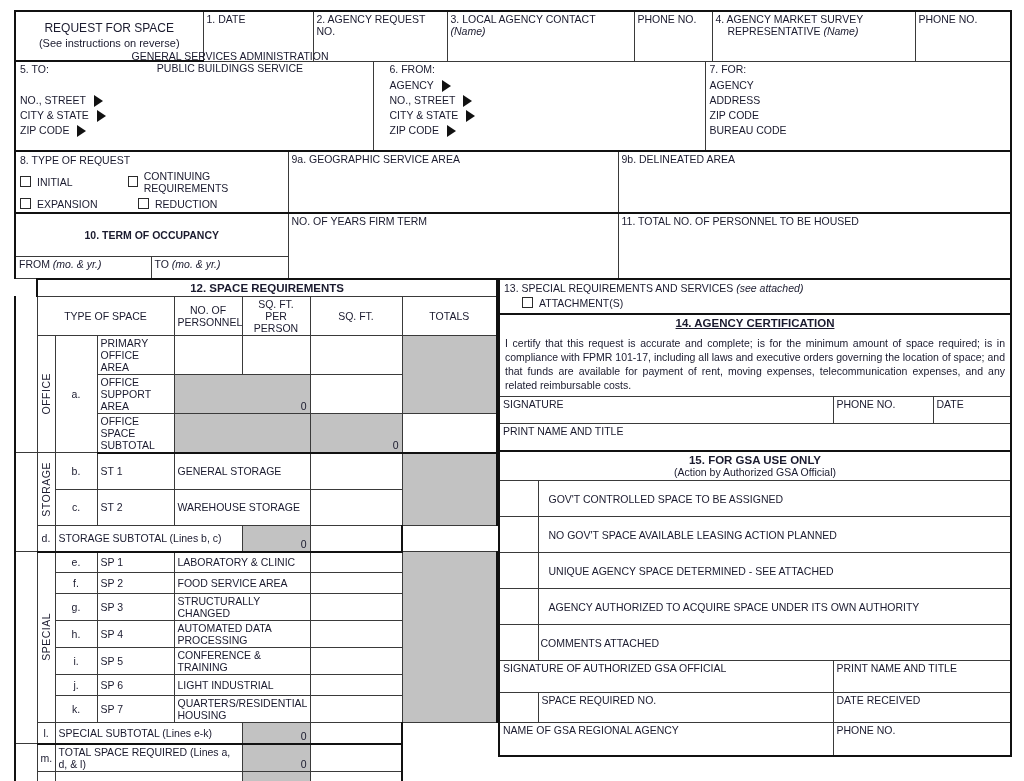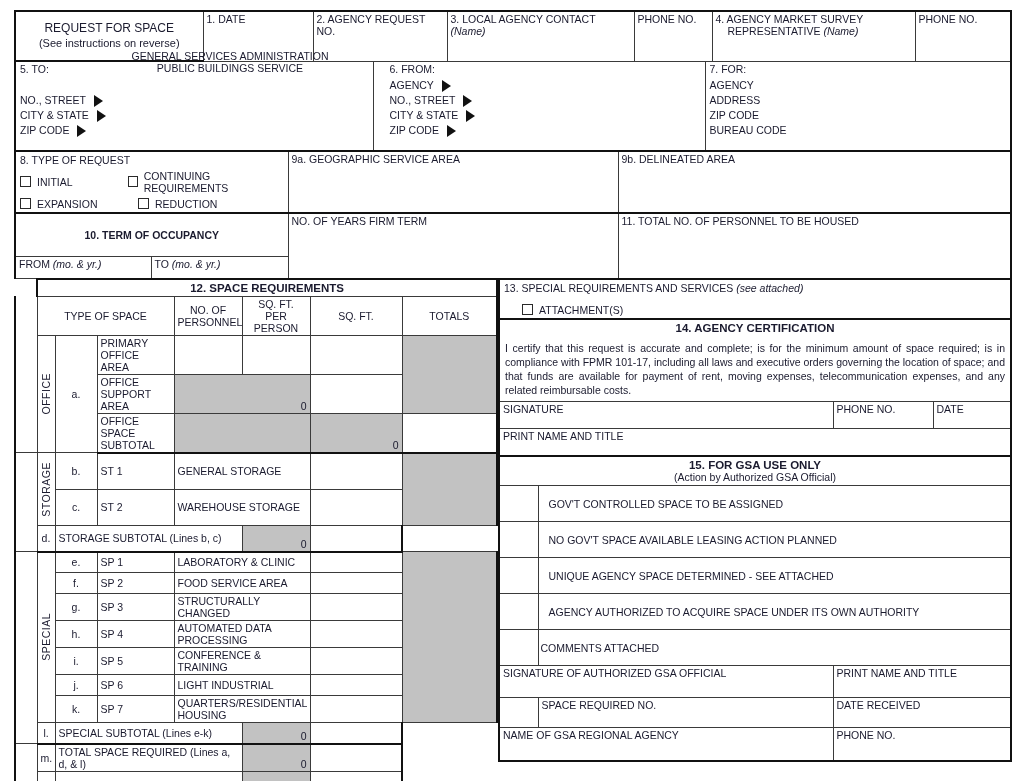--- a/index.html
+++ b/index.html
@@ -16,21 +16,21 @@
   }
   .page { position: relative; width: 1024px; height: 781px; padding: 10px 14px 0 14px; }
 
   table { border-collapse: collapse; width: 100%; table-layout: fixed; }
   td, th { border: 1px solid #3a3a3a; vertical-align: top; padding: 1px 3px; font-weight: normal; text-align: left; }
   .nb { border: none; }
   .thick-t { border-top: 2.5px solid #111; }
   .thick-b { border-bottom: 2.5px solid #111; }
   .thick-l { border-left: 2.5px solid #111; }
   .thick-r { border-right: 2.5px solid #111; }
-  .no-b { border-bottom: none; }
+  .no-b { border-bottom: none; text-decoration: underline; }
   .no-t { border-top: none; }
 
   .gray { background: #c2c2c2; }
   .ctr { text-align: center; }
   .rt { text-align: right; }
   .mid { vertical-align: middle; }
   .bot { vertical-align: bottom; }
   .ital { font-style: italic; }
   .b { font-weight: bold; }
 
@@ -457,21 +457,21 @@
                 <col style="width:39px">
                 <col style="width:295px">
                 <col style="width:100px">
                 <col style="width:78px">
               </colgroup>
 
           <tbody>
                 <tr>
             <td class="thick-t thick-l thick-r" colspan="4" style="height:35px; padding:2px 4px">
               <span class="lbl"><span>13. SPECIAL REQUIREMENTS AND SERVICES</span> <span class="ital">(see attached)</span></span>
-              <div style="margin-top:10px; padding-left:18px" class="cbitem">
+              <div style="margin-top:3px; padding-left:18px" class="cbitem">
                 <span class="cbx"></span>
                       <span>ATTACHMENT(S)</span>
               </div>
             </td>
           </tr>
 
           <tr>
             <td class="thick-l thick-r thick-t no-b sect-head" colspan="4" style="height:19px">
               <span>14. AGENCY CERTIFICATION</span>
             </td>

